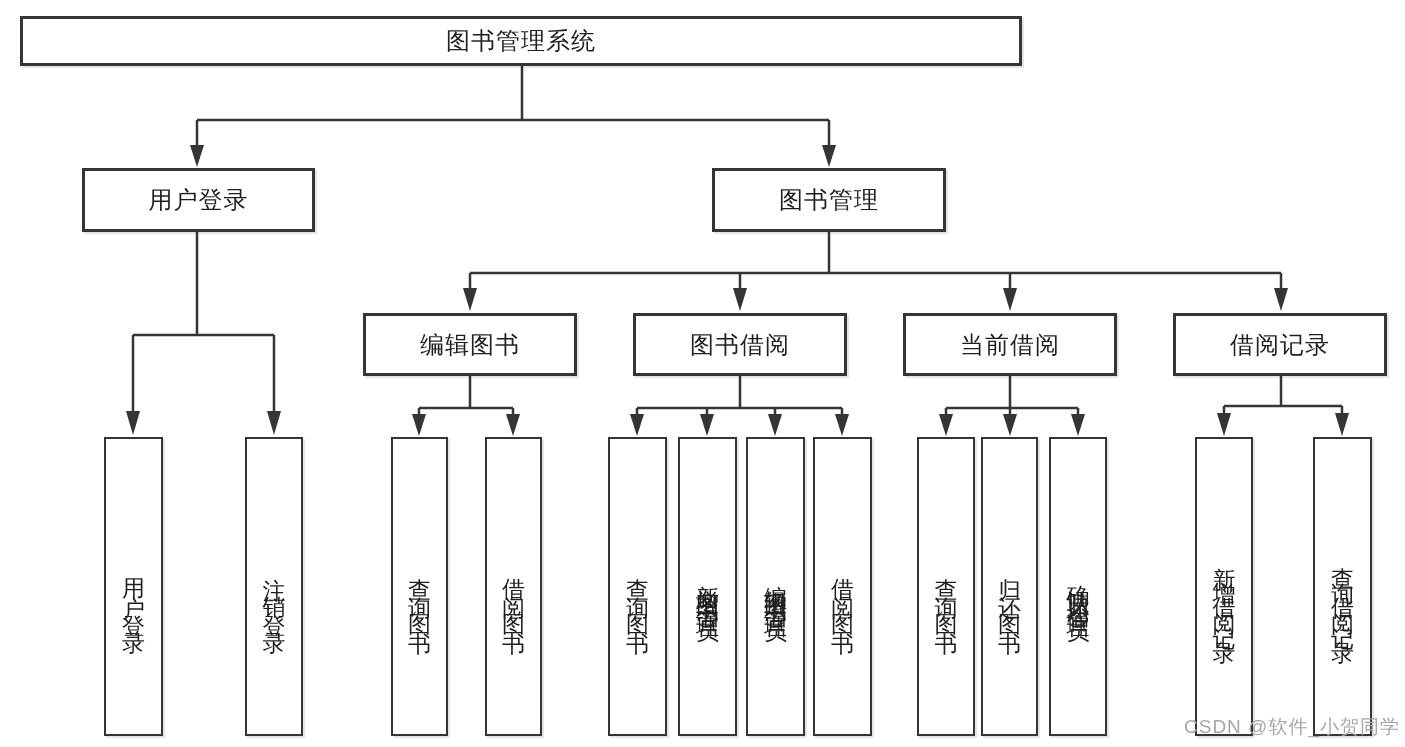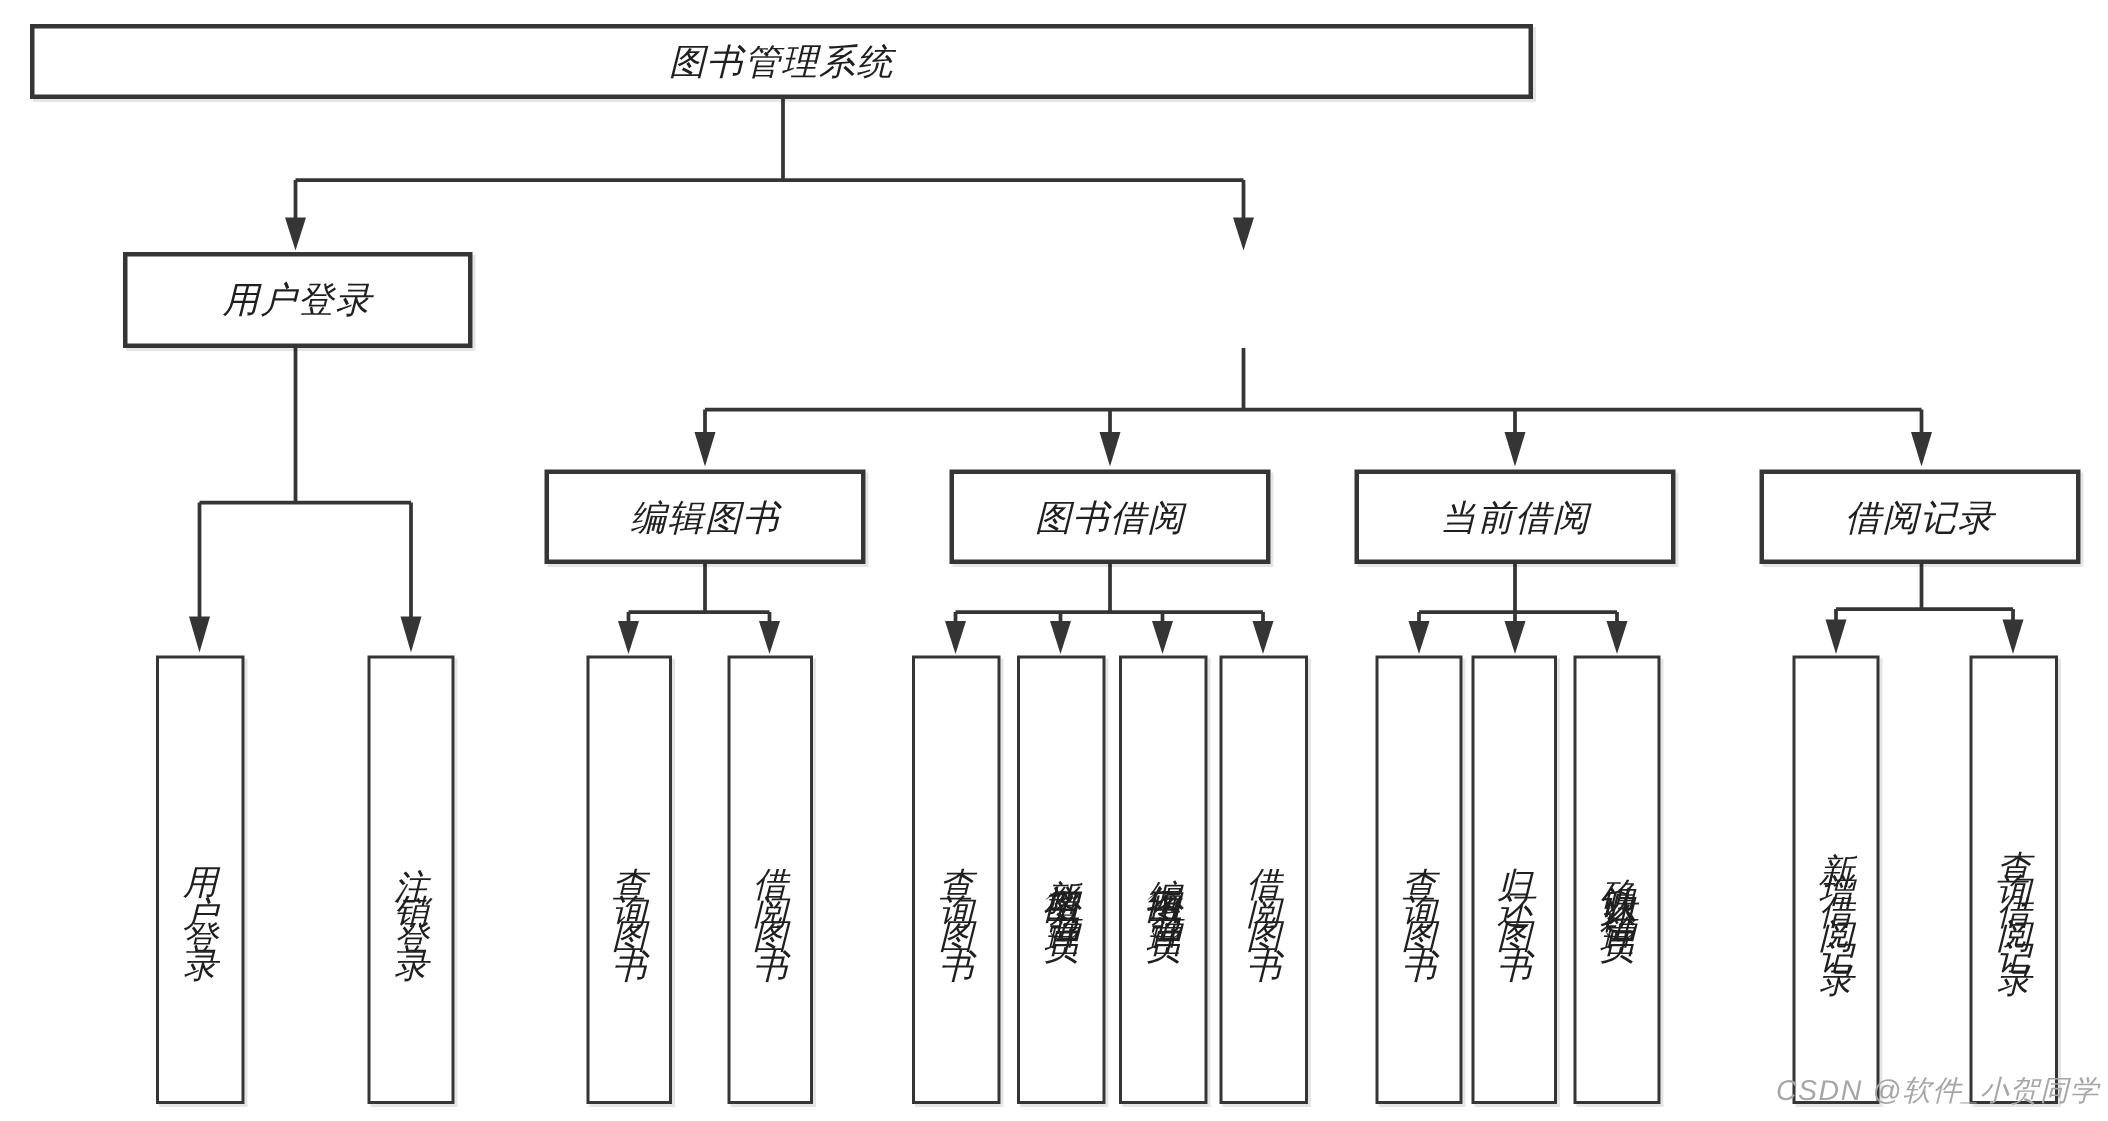--- a/index.html
+++ b/index.html
@@ -5,21 +5,21 @@
   :root{
     --border:#353535;
     --text:#1f1f1f;
     --wm:#a6a6a6;
     --bg:#ffffff;
   }
   *{box-sizing:border-box;}
   html,body{margin:0;padding:0;background:var(--bg);}
   body{font-family:"Liberation Sans","DejaVu Sans",sans-serif;}
   .stage{
-    position:relative;width:1405px;height:747px;background:var(--bg);overflow:hidden;font-style:italic;
+    position:relative;width:1405px;height:747px;background:var(--bg);overflow:hidden;
   }
   .connectors{position:absolute;left:0;top:0;width:1405px;height:747px;z-index:1;}
   .node{
     position:absolute;background:#fff;border:3px solid var(--border);
     display:flex;align-items:center;justify-content:center;
     color:var(--text);z-index:2;
     box-shadow:2px 2px 0 rgba(0,0,0,0.10);
   }
   .node.h span{font-size:24px;letter-spacing:1px;white-space:nowrap;}
   .node.v{border-width:2.5px;}
@@ -102,20 +102,23 @@
       <polygon points="1335,413 1349,413 1342,436" fill="#353535" stroke="none"></polygon>
   </svg>
 
   <div class="node h" style="left:20px;top:16px;width:1002px;height:50px">
     <span>图书管理系统</span>
   </div>
 
   <div class="node h" style="left:82px;top:168px;width:233px;height:64px">
     <span>用户登录</span>
   </div>
+  <div class="node h" style="left:712px;top:168px;width:234px;height:64px">
+    <span>图书管理</span>
+  </div>
 
   <div class="node h" style="left:363px;top:313px;width:214px;height:63px">
     <span>编辑图书</span>
   </div>
   <div class="node h" style="left:903px;top:313px;width:214px;height:63px">
     <span>当前借阅</span>
   </div>
   <div class="node h" style="left:633px;top:313px;width:214px;height:63px">
     <span>图书借阅</span>
   </div>

